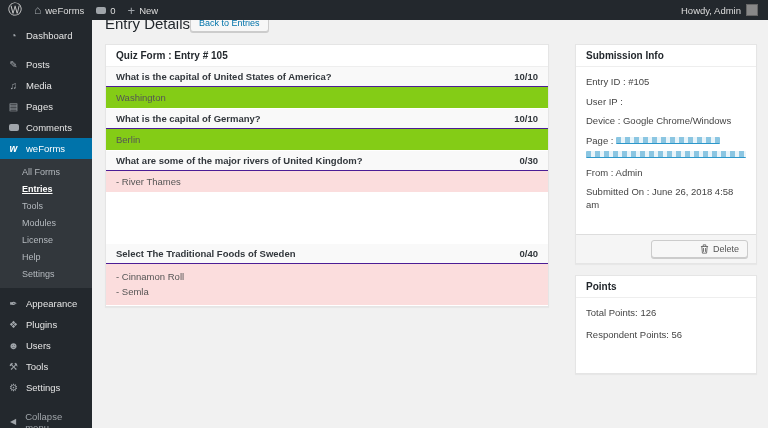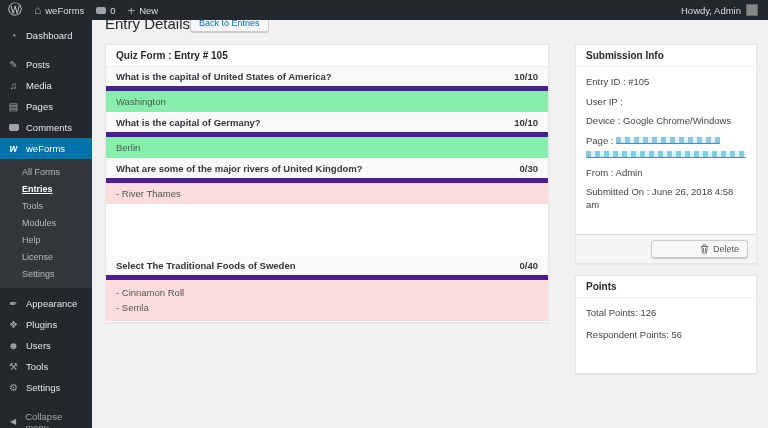--- a/index.html
+++ b/index.html
@@ -76,26 +76,26 @@
   }
   .postbox-header {
     padding: 5px 10px; font-size: 10px; font-weight: bold; color: #23282d;
     border-bottom: 1px solid #eee;
   }
 
   
   .q-row {
     display: flex; justify-content: space-between; align-items: center;
     background: #f9f9f9; padding: 4px 10px; font-size: 9.5px; font-weight: bold; color: #32373c;
-    border-bottom: 5px solid #4c1d95;
+    border-bottom: 1px solid #4c1d95;
   }
   .q-row.gap-top { border-top: 3px solid #fff; margin-top: 48px; }
   .score { font-weight: bold; color: #32373c; }
   .answer { padding: 3px 10px; font-size: 9.5px; color: #555; line-height: 15px; border-bottom: 1px solid #fff; }
-  .answer.correct { background: #86efac; }
+  .answer.correct { background: #84cc16; }
   .answer.incorrect { background: #fbdddd; }
 
   
   .info-body { padding: 8px 10px 16px; font-size: 9.5px; color: #444; }
   .info-body p { margin: 0 0 6.5px; line-height: 13px; }
   .redact {
     display: inline-block; height: 7px; vertical-align: middle;
     background-image: repeating-linear-gradient(90deg, rgba(44,151,202,0.55) 0 5px, rgba(44,151,202,0.1) 5px 9px);
     border-bottom: 1.5px solid #2c97ca; border-radius: 1px; filter: blur(0.4px);
     cursor: pointer;
@@ -160,22 +160,22 @@
   </div>
   <div class="menu-item active-top">
     <span class="mi-glyph">w</span>
     <span>weForms</span>
   </div>
   <div class="submenu">
     <div class="submenu-item">All Forms</div>
     <div class="submenu-item active">Entries</div>
     <div class="submenu-item">Tools</div>
     <div class="submenu-item">Modules</div>
+    <div class="submenu-item">License</div>
     <div class="submenu-item">Help</div>
-    <div class="submenu-item">License</div>
     <div class="submenu-item">Settings</div>
   </div>
   <div class="sep-sm"></div>
   <div class="menu-item">
     <span class="mi-glyph">✒</span>
     <span>Appearance</span>
   </div>
   <div class="menu-item">
     <span class="mi-glyph">❖</span>
     <span>Plugins</span>

